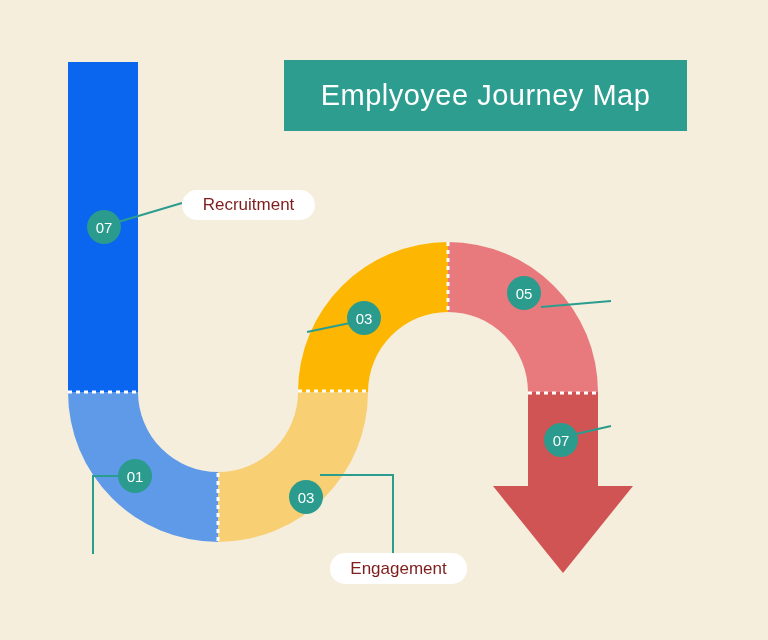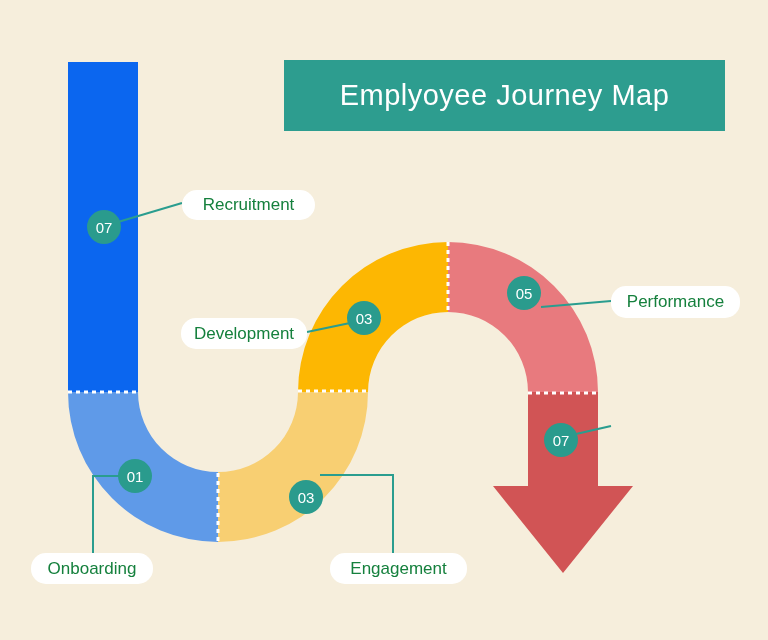--- a/index.html
+++ b/index.html
@@ -12,33 +12,33 @@
     width: 768px; height: 640px;
     background: #F6EEDC;
     overflow: hidden;
   }
   .snake-svg {
     position: absolute; left: 0; top: 0;
   }
   .title-banner {
     position: absolute;
     left: 284px; top: 60px;
-    width: 441px; height: 71px;
+    width: 403px; height: 71px;
     background: #2D9D8F;
     display: flex; align-items: center; justify-content: center;
   }
   .title-banner .title-text {
     color: #FFFFFF;
     font-size: 29px;
     letter-spacing: 0.5px;
   }
   .stage-label {
     position: absolute;
     background: #FFFFFF;
-    color: #15803d;
+    color: #7f1d1d;
     font-size: 17px;
     display: flex; align-items: center; justify-content: center;
     white-space: nowrap;
     border-radius: 15px;
   }
   .lbl-recruitment { left: 182px; top: 190px; width: 133px; height: 30px; }
   .lbl-development { left: 181px; top: 318px; width: 126px; height: 31px; }
   .lbl-performance { left: 611px; top: 286px; width: 129px; height: 32px; }
   .lbl-offboarding { left: 611px; top: 411px; width: 124px; height: 32px; }
   .lbl-onboarding  { left: 31px;  top: 553px; width: 122px; height: 31px; }
@@ -111,26 +111,17 @@
   <div class="stage-circle circ-05">
     <span>05</span>
   </div>
   <div class="stage-circle circ-06">
     <span>07</span>
   </div>
 
   <div class="stage-label lbl-recruitment">
     <span>Recruitment</span>
   </div>
-  <div class="stage-label lbl-onboarding">
-    <span>Onboarding</span>
-  </div>
   <div class="stage-label lbl-engagement">
     <span>Engagement</span>
-  </div>
-  <div class="stage-label lbl-development">
-    <span>Development</span>
-  </div>
-  <div class="stage-label lbl-performance">
-    <span>Performance</span>
   </div>
 
 </div>
 
 </body></html>

